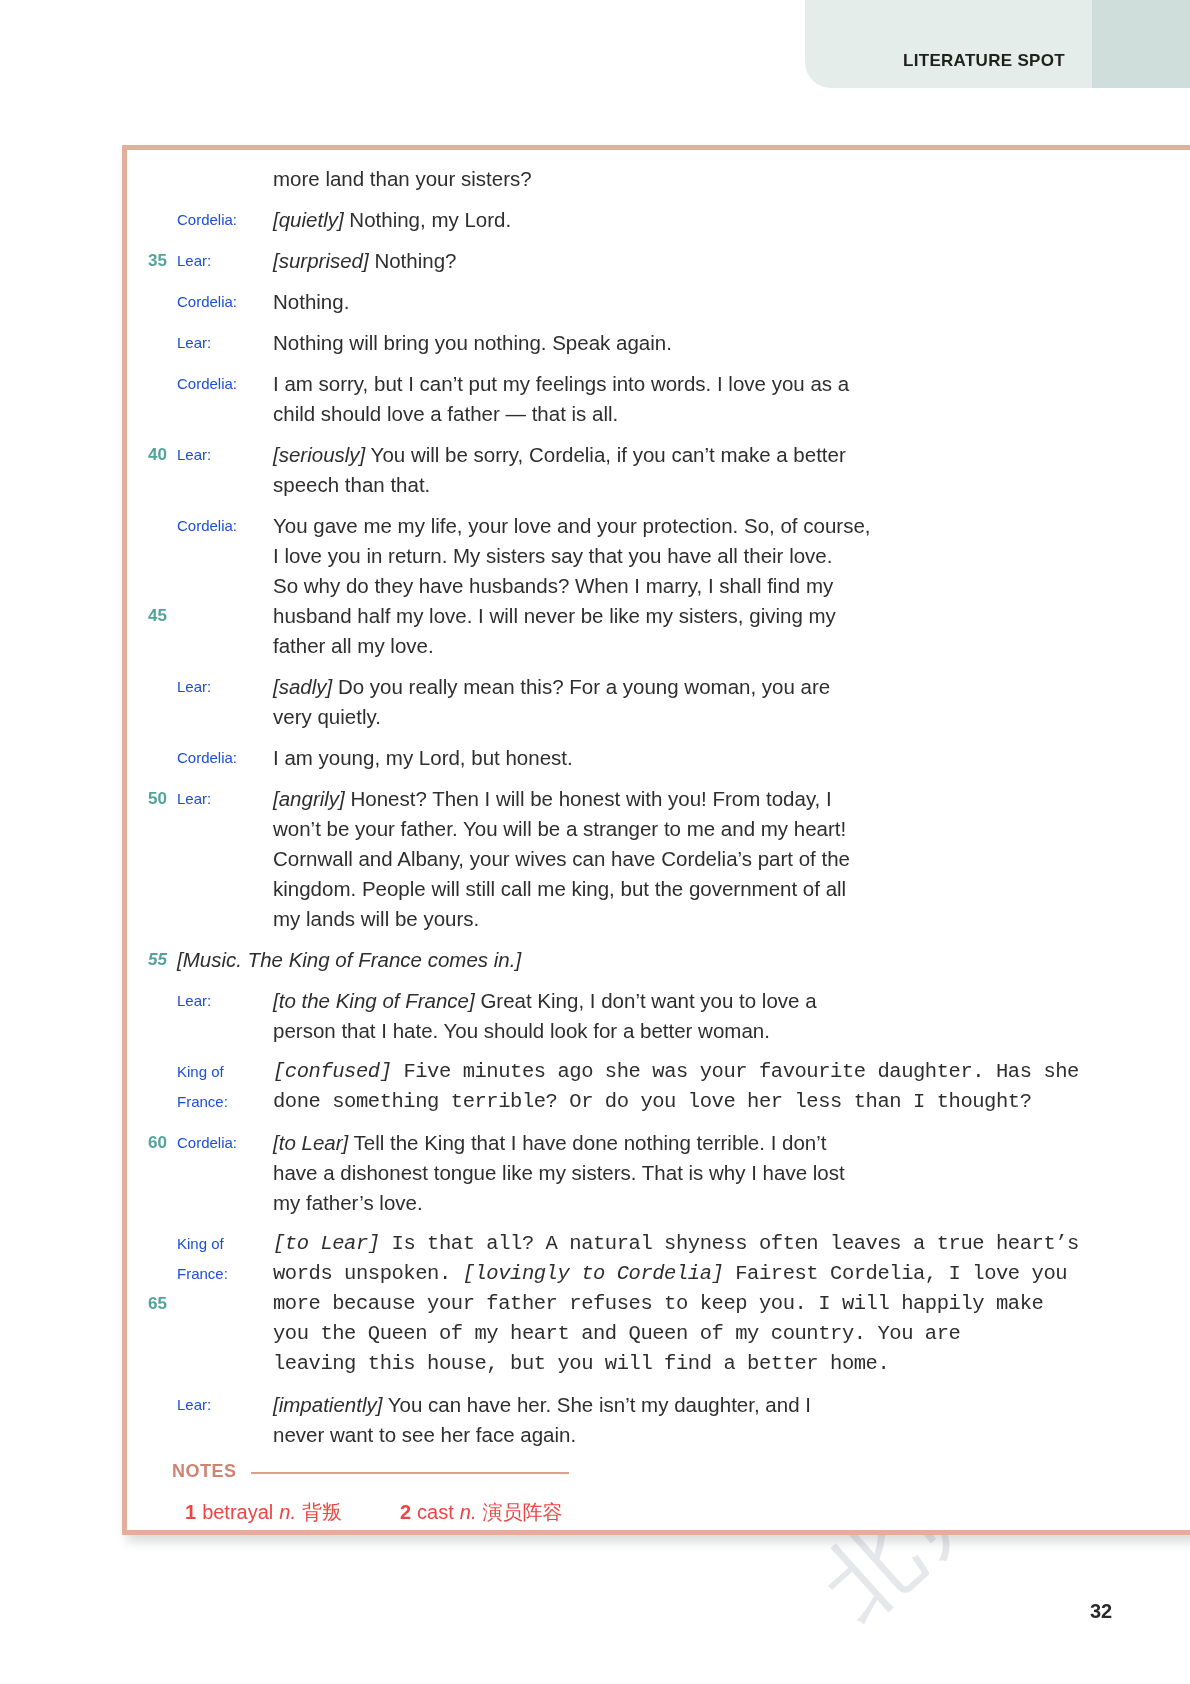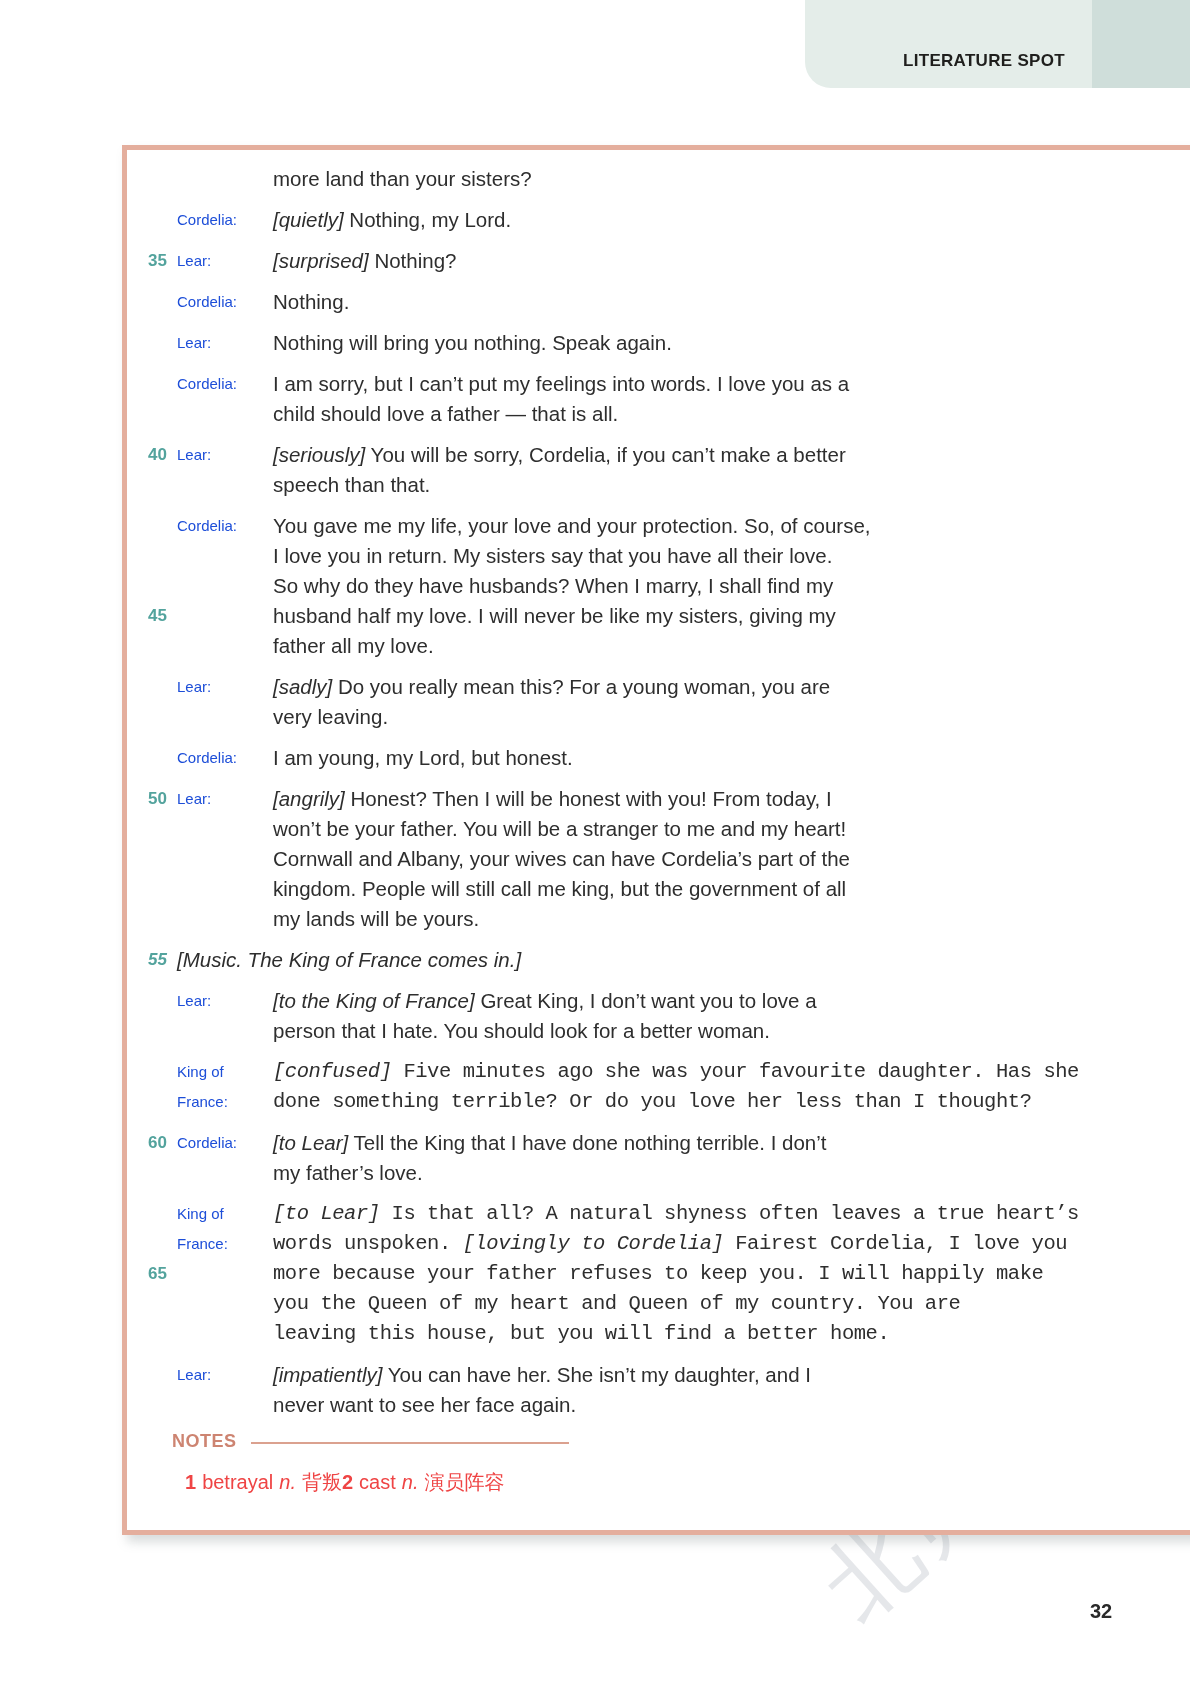--- a/index.html
+++ b/index.html
@@ -74,21 +74,21 @@
 
   
   .notes { margin: 3px 0 0 45px; }
   .notes-header { display: flex; align-items: center; }
   .notes-label {
     font-size: 18px; font-weight: bold; letter-spacing: 0.5px; color: #cd8471;
   }
   .notes-rule { height: 2px; width: 318px; background: #dba violet; background: #dba18f; margin-left: 14px; margin-top: 2px; }
   .notes-items { display: flex; margin: 17px 0 0 13px; font-size: 20px; color: #ef4444; }
   .note-item { white-space: nowrap; }
-  .note-item + .note-item { }
+  .note-item + .note-item { margin-left: 58px; }
   .note-num { font-weight: bold; margin-right: 6px; }
   .note-word { margin-right: 6px; }
   .note-pos { font-style: italic; margin-right: 6px; }
 
   
   .page-num {
     position: absolute; left: 1090px; top: 1600px; z-index: 3;
     font-size: 20px; font-weight: bold; color: #2a2a2a;
   }
 </style>
@@ -173,21 +173,21 @@
             <div class="line">So why do they have husbands? When I marry, I shall find my</div>
             <div class="line">husband half my love. I will never be like my sisters, giving my</div>
             <div class="line">father all my love.</div>
           </div>
         </div>
         <div class="script-entry">
           <div class="nums"></div>
           <div class="speaker">Lear:</div>
           <div class="speech">
             <div class="line"><i>[sadly]</i> Do you really mean this? For a young woman, you are</div>
-            <div class="line">very leaving.</div>
+            <div class="line">very quietly.</div>
           </div>
         </div>
         <div class="script-entry">
           <div class="nums"></div>
           <div class="speaker">Cordelia:</div>
           <div class="speech">
             <div class="line">I am young, my Lord, but honest.</div>
           </div>
         </div>
         <div class="script-entry">
@@ -227,20 +227,21 @@
             <div class="line">done something terrible? Or do you love her less than I thought?</div>
           </div>
         </div>
         <div class="script-entry">
           <div class="nums">
             <span class="line-num" style="top: 0px;">60</span>
           </div>
           <div class="speaker">Cordelia:</div>
           <div class="speech">
             <div class="line"><i>[to Lear]</i> Tell the King that I have done nothing terrible. I don’t</div>
+            <div class="line">have a dishonest tongue like my sisters. That is why I have lost</div>
             <div class="line">my father’s love.</div>
           </div>
         </div>
         <div class="script-entry">
           <div class="nums">
             <span class="line-num" style="top: 60px;">65</span>
           </div>
           <div class="speaker">King of France:</div>
           <div class="speech condensed">
             <div class="line"><i>[to Lear]</i> Is that all? A natural shyness often leaves a true heart’s</div>

